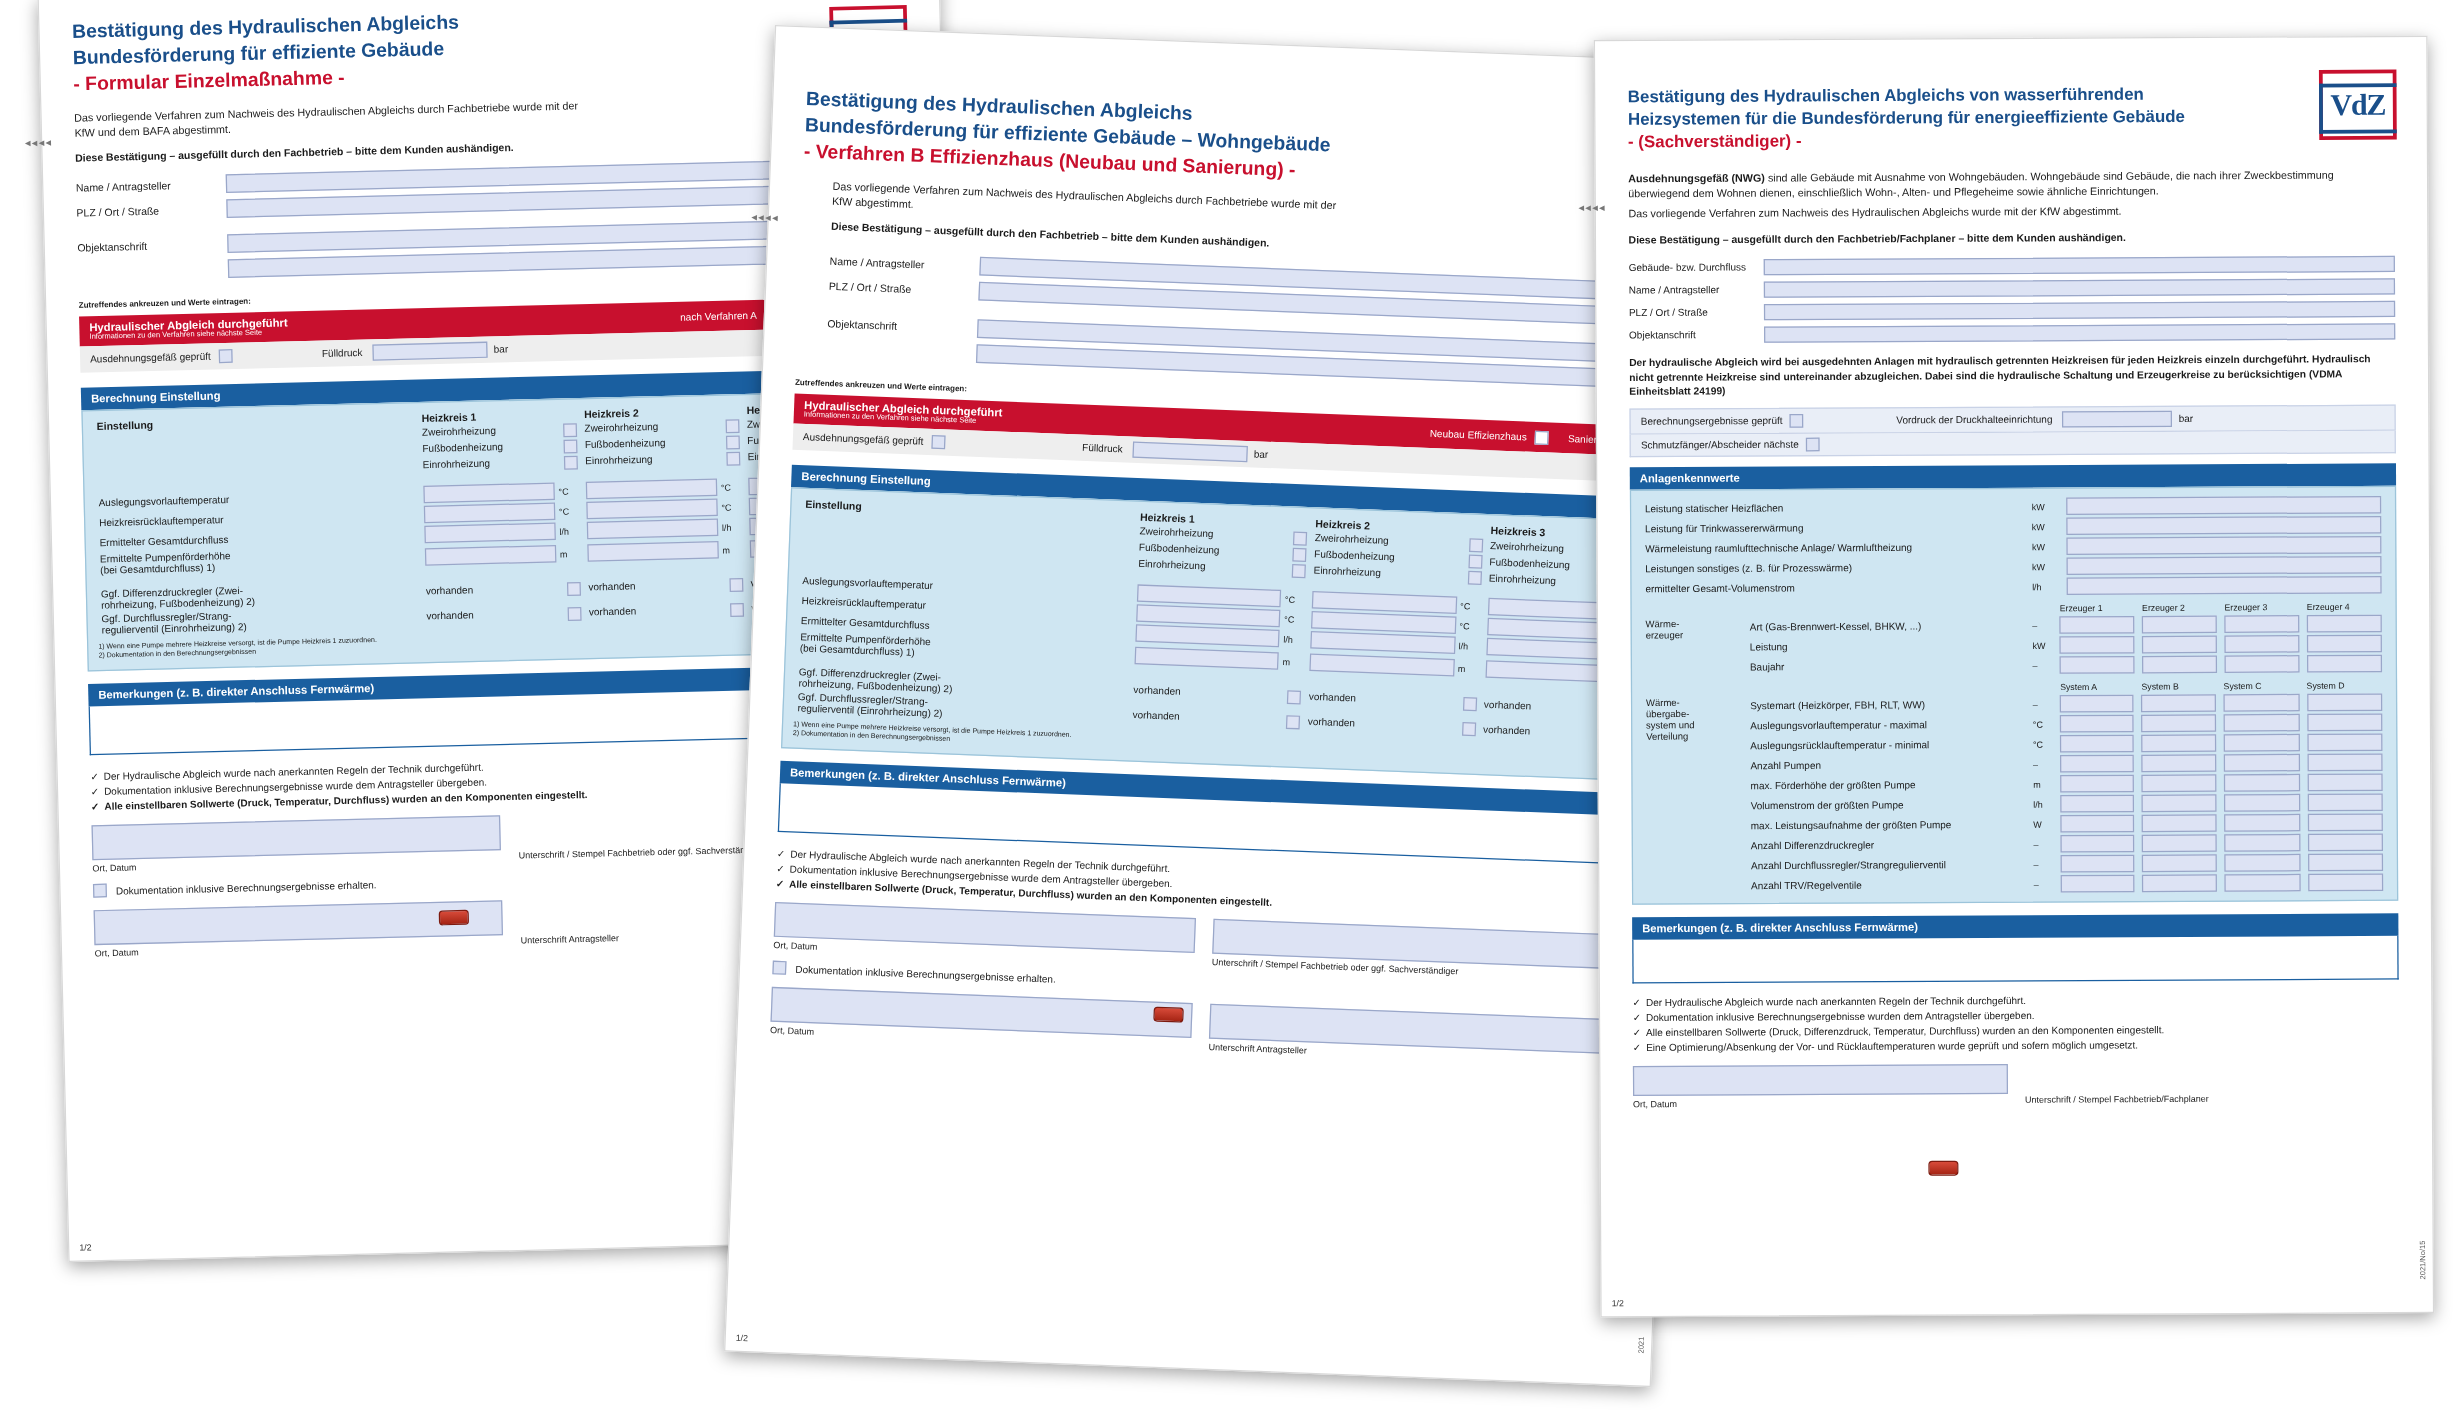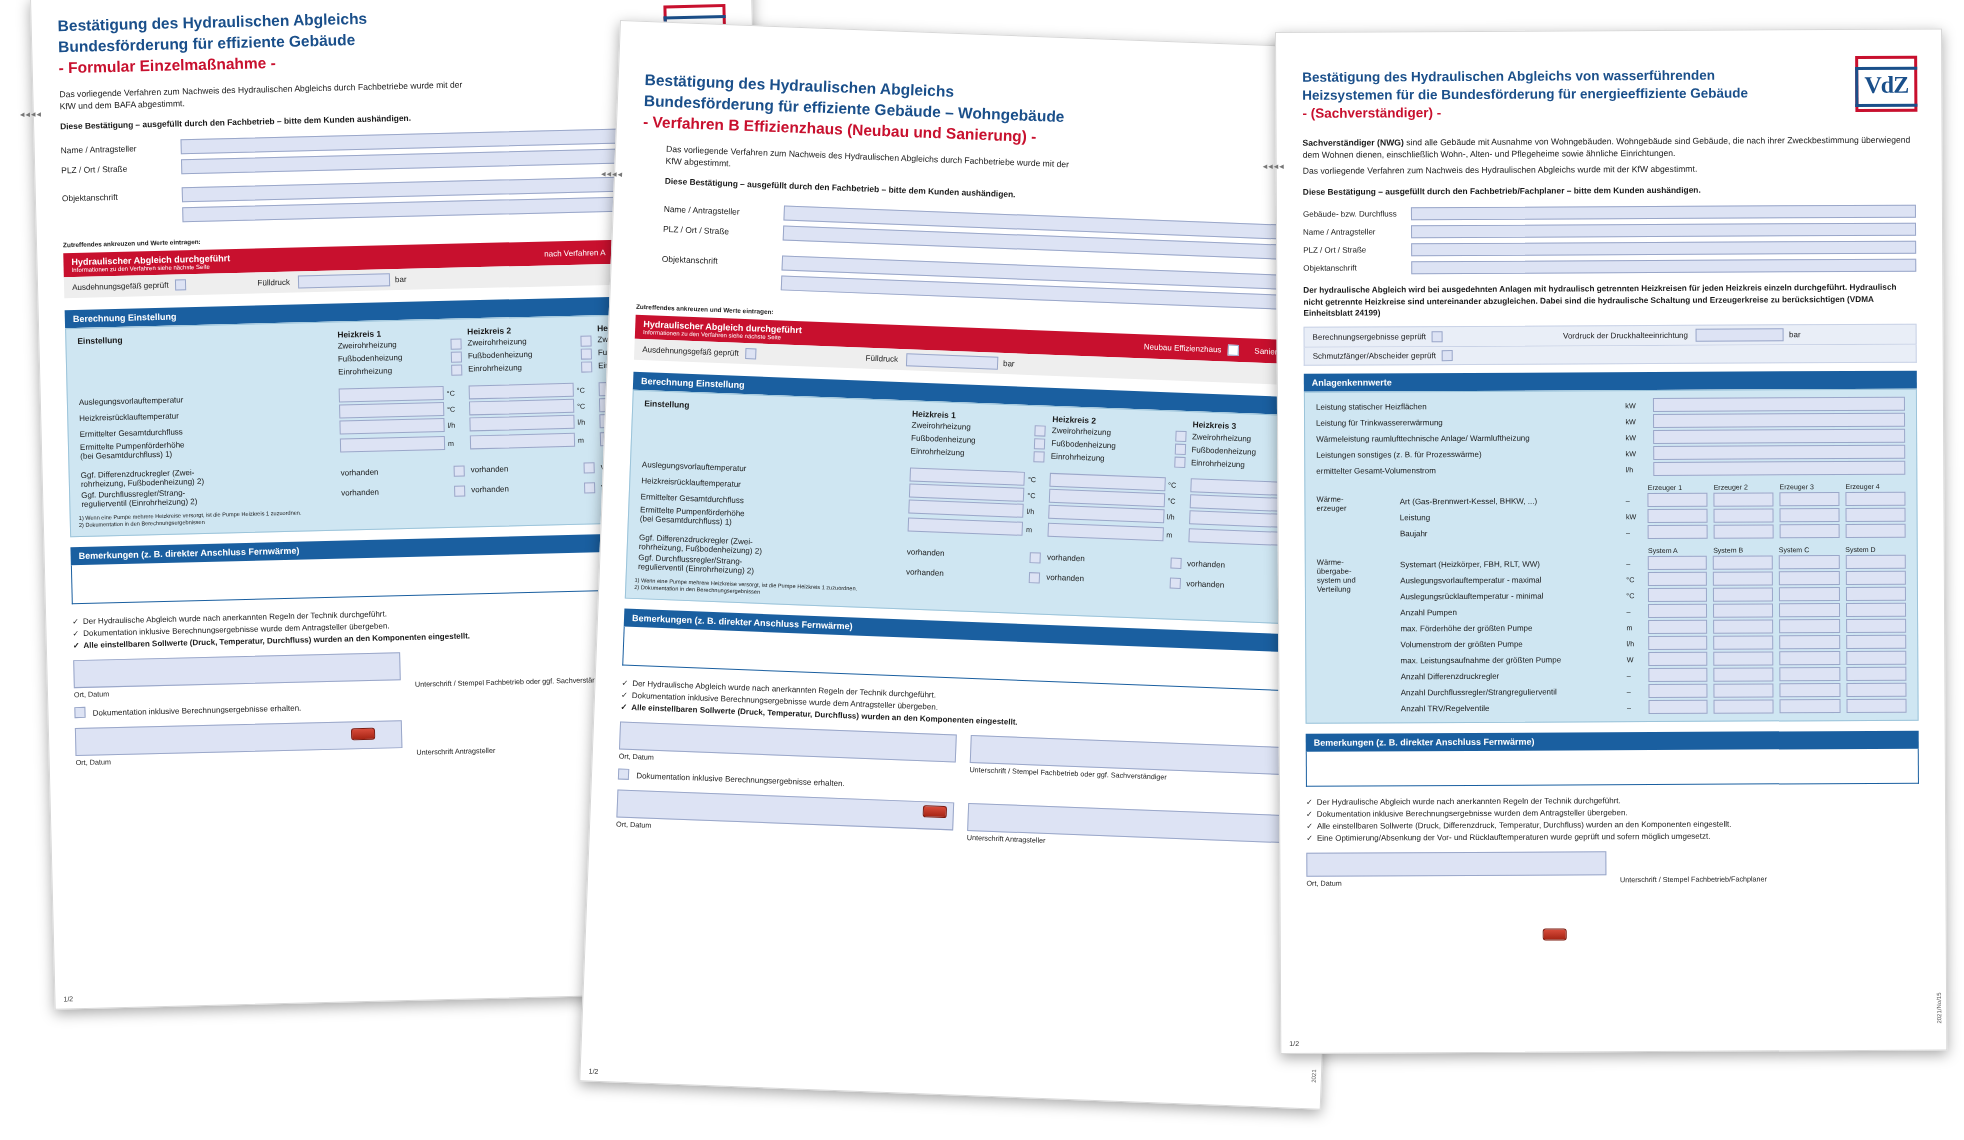--- a/index.html
+++ b/index.html
@@ -560,21 +560,21 @@
       <div class="txt">VdZ</div>
     </div>
 
     <h1 class="title" style="width:470px;font-size:13.5px;margin-top:18px;">
       <span>Bestätigung des Hydraulischen Abgleichs von wasserführenden</span><br>
       <span>Heizsystemen für die Bundesförderung für energieeffiziente Gebäude</span><br>
       <span class="sub">- (Sachverständiger) -</span>
     </h1>
 
     <p class="intro" style="margin-top:14px;">
-      <span class="bold">Sachverständiger (NWG)</span><span> sind alle Gebäude mit Ausnahme von Wohngebäuden. Wohngebäude sind Gebäude, die nach ihrer Zweckbestimmung überwiegend dem Wohnen dienen, einschließlich Wohn-, Alten- und Pflegeheime sowie ähnliche Einrichtungen.</span>
+      <span class="bold">Ausdehnungsgefäß (NWG)</span><span> sind alle Gebäude mit Ausnahme von Wohngebäuden. Wohngebäude sind Gebäude, die nach ihrer Zweckbestimmung überwiegend dem Wohnen dienen, einschließlich Wohn-, Alten- und Pflegeheime sowie ähnliche Einrichtungen.</span>
     </p>
     <p class="intro" style="margin-top:5px;">Das vorliegende Verfahren zum Nachweis des Hydraulischen Abgleichs wurde mit der KfW abgestimmt.</p>
 
     <div class="dots" style="left:-14px;top:128px;">◂◂◂◂</div>
     <div class="note">Diese Bestätigung – ausgefüllt durch den Fachbetrieb/Fachplaner – bitte dem Kunden aushändigen.</div>
 
     <div class="spacer6"></div>
     <div class="row">
       <div class="lbl" style="width:108px;font-size:8px;">Gebäude- bzw. Durchfluss</div>
       <div class="fld"></div>
@@ -591,26 +591,26 @@
       <div class="lbl" style="width:108px;font-size:8px;">Objektanschrift</div>
       <div class="fld"></div>
     </div>
 
     <p class="intro bold" style="margin-top:10px;font-size:8.2px;">Der hydraulische Abgleich wird bei ausgedehnten Anlagen mit hydraulisch getrennten Heizkreisen für jeden Heizkreis einzeln durchgeführt. Hydraulisch nicht getrennte Heizkreise sind untereinander abzugleichen. Dabei sind die hydraulische Schaltung und Erzeugerkreise zu berücksichtigen (VDMA Einheitsblatt 24199)</p>
 
     <div style="height:8px;"></div>
     <div class="panel-lite" style="display:flex;align-items:center;padding:3px 8px;font-size:8px;border:1px solid #c9d2e6;">
       <span>Berechnungsergebnisse geprüft</span>
       <span class="cb" style="margin-left:6px;"></span>
-      <span style="margin-left:120px;text-align:right;">Vordruck der Druckhalteeinrichtung</span>
+      <span style="margin-left:74px;text-align:right;">Vordruck der Druckhalteeinrichtung</span>
       <span class="fld" style="width:88px;margin-left:8px;"></span>
       <span style="margin-left:5px;">bar</span>
     </div>
     <div class="panel-lite" style="display:flex;align-items:center;padding:3px 8px;font-size:8px;border:1px solid #c9d2e6;border-top:none;">
-      <span>Schmutzfänger/Abscheider geprüft</span>
+      <span>Schmutzfänger/Abscheider nächste</span>
       <span class="cb" style="margin-left:6px;"></span>
     </div>
 
     <div style="height:8px;"></div>
     <div class="banner-blue">Anlagenkennwerte</div>
 
     <div class="panel" style="padding:6px 8px;">
       <table>
         <tbody>
             <tr>

